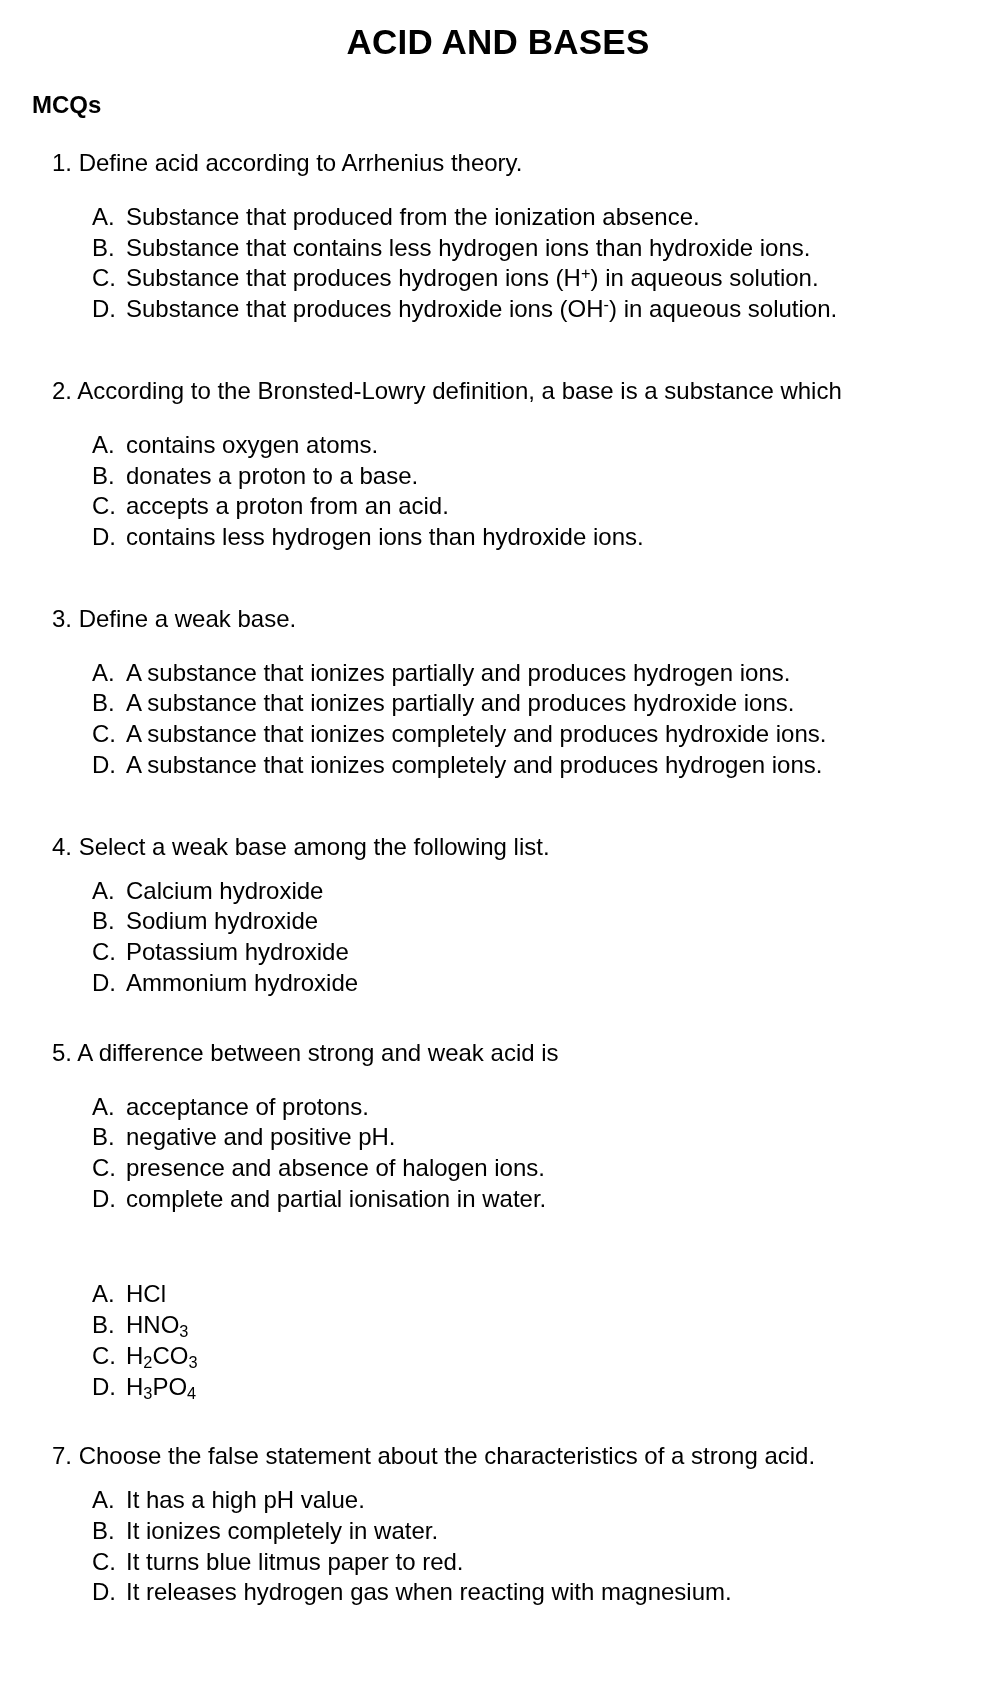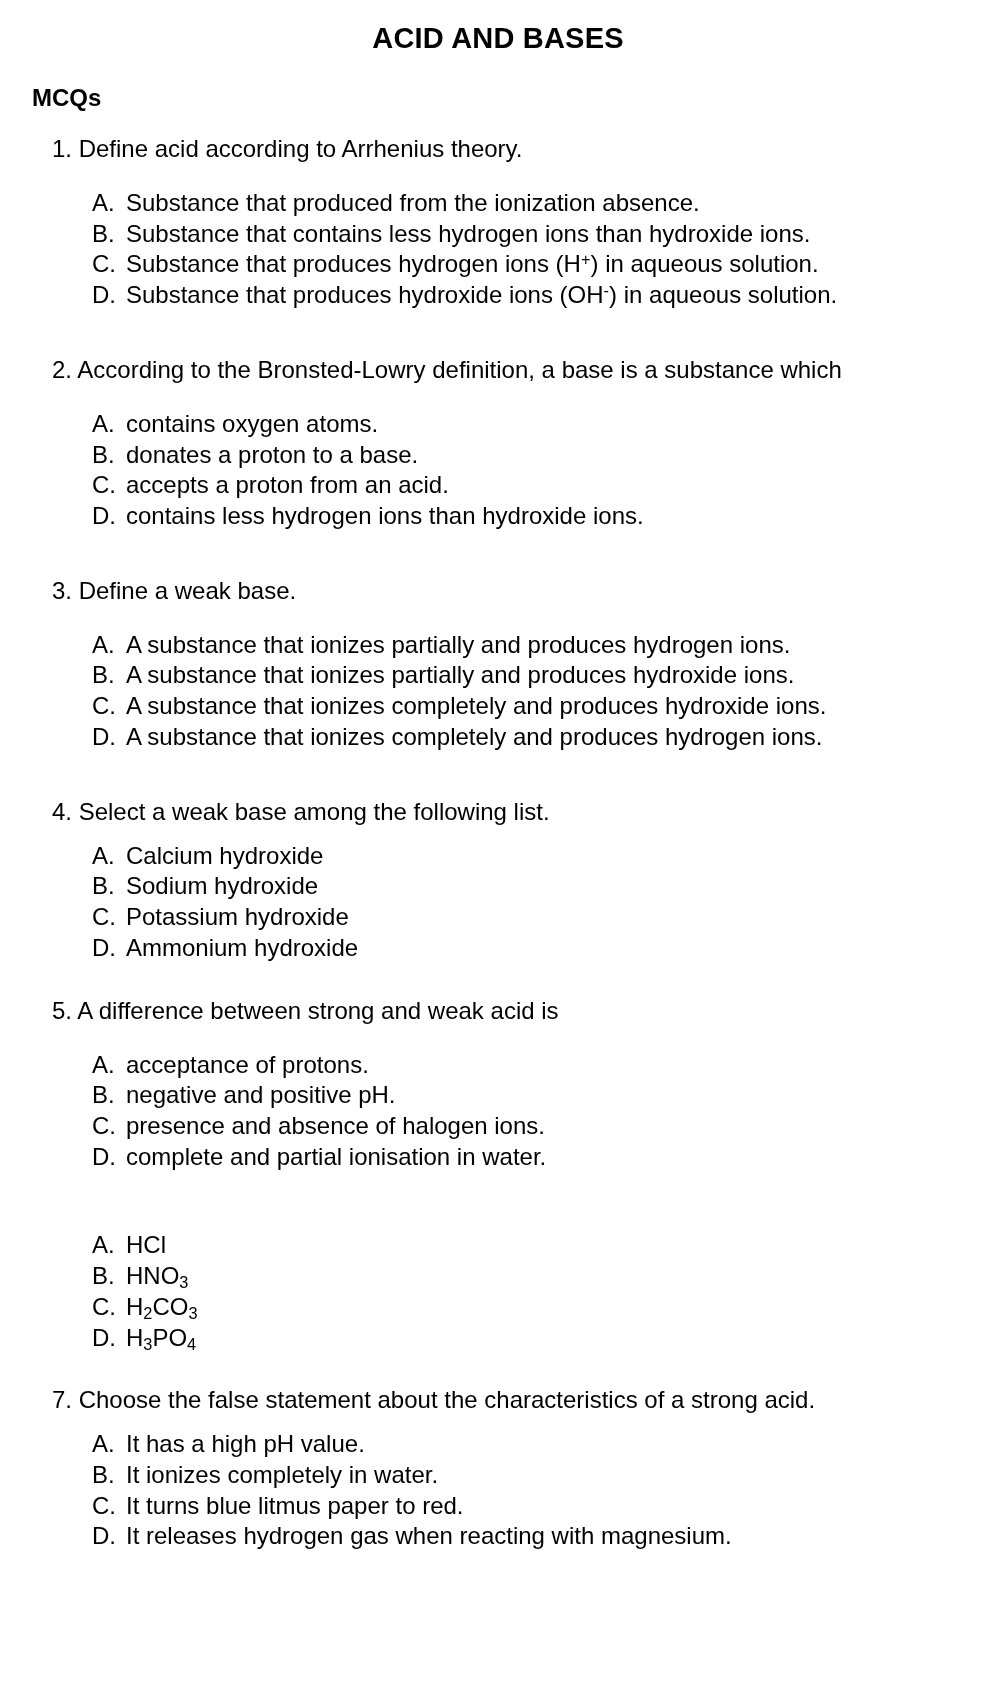--- a/index.html
+++ b/index.html
@@ -17,33 +17,33 @@
   }
   .page {
     width: 1002px;
     height: 1694px;
     box-sizing: border-box;
     padding: 0;
     position: relative;
   }
   .doc-title {
     text-align: center;
-    font-size: 29px;
+    font-size: 35px;
     font-weight: bold;
     letter-spacing: 0.2px;
     margin: 22px 0 0 0;
     padding-right: 6px;
   }
   .section-label {
     font-size: 24px;
     font-weight: bold;
     margin: 29px 0 0 32px;
   }
   .question-block {
-    margin: 8px 0 0 0;
+    margin: 15px 0 0 0;
   }
   .q-text {
     font-size: 24px;
     line-height: 1.25;
     margin-left: 52px;
     padding-right: 40px;
   }
   .options {
     list-style: none;
     margin: 0;

